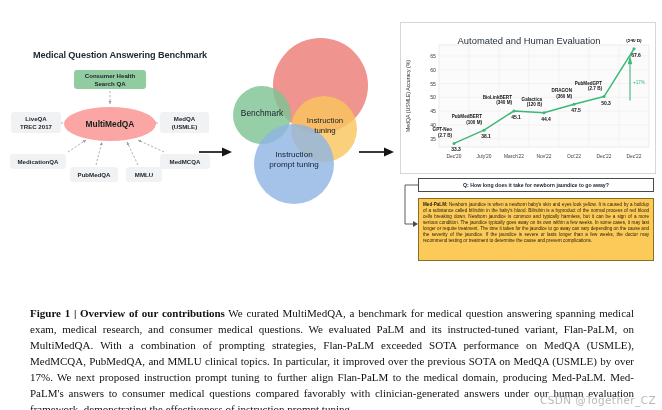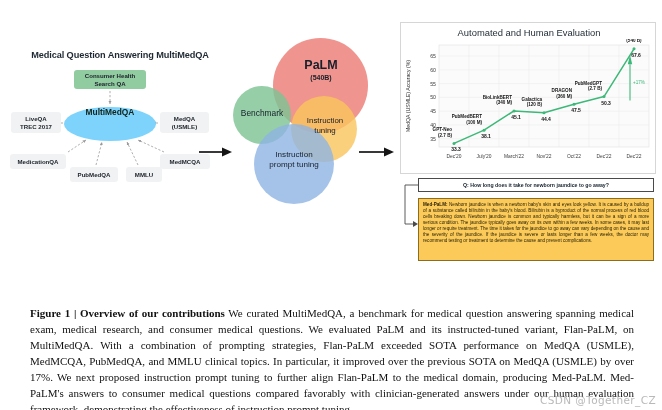--- a/index.html
+++ b/index.html
@@ -56,23 +56,23 @@
     box-sizing: border-box;
   }
   #node-chs {
     left: 66px; top: 22px; width: 72px; height: 19px;
     background: #91cba0;
   }
   #node-multimedqa {
     position: absolute;
     left: 56px; top: 59px;
     width: 92px; height: 34px;
-    background: #7dd3fc;
+    background: #fca5a5;
     border-radius: 50%;
-    display: flex; align-items: flex-start; justify-content: center;
+    display: flex; align-items: center; justify-content: center;
     font-size: 8.4px; font-weight: bold; color: #10231a;
   }
   #node-liveqa   { left: 3px;   top: 64px;  width: 50px; height: 21px; }
   #node-medqa    { left: 152px; top: 64px;  width: 49px; height: 21px; }
   #node-medicationqa { left: 2px; top: 106px; width: 56px; height: 15px; }
   #node-pubmedqa { left: 62px;  top: 119px; width: 48px; height: 15px; }
   #node-mmlu     { left: 118px; top: 119px; width: 36px; height: 15px; }
   #node-medmcqa  { left: 152px; top: 106px; width: 50px; height: 15px; }
 
   #benchmark-edges { position: absolute; left: 0; top: 0; width: 212px; height: 160px; }
@@ -139,21 +139,21 @@
   #chart-card {
     position: absolute;
     left: 0; top: 0;
     width: 256px; height: 152px;
     border: 1px solid #d6d6d6;
     background: #ffffff;
     box-sizing: border-box;
   }
   #chart-title {
     position: absolute;
-    left: 0; top: 4px;
+    left: 0; top: 12px;
     width: 256px;
     text-align: center;
     font-size: 9.4px;
     color: #1f2933;
   }
   #chart-svg { position: absolute; left: 0; top: 16px; }
 
   #qa-wrap { position: absolute; left: 0; top: 154px; width: 256px; height: 116px; }
   #q-box {
     position: absolute;
@@ -212,21 +212,21 @@
     letter-spacing: 0.4px;
     margin-left: 28px;
   }
 </style>
 </head>
 <body>
 
 <div id="figure">
 
   <div id="panel-benchmark">
-    <div id="benchmark-title">Medical Question Answering MultiMedQA</div>
+    <div id="benchmark-title">Medical Question Answering Benchmark</div>
 
     <svg id="benchmark-edges" viewBox="0 0 212 160">
       <defs>
         <marker id="ah" markerWidth="5" markerHeight="5" refX="4" refY="2" orient="auto">
           <path d="M0,0 L4,2 L0,4 z" fill="#9a9a9a"></path>
         </marker>
       </defs>
       <g stroke="#9a9a9a" stroke-width="0.8" stroke-dasharray="2.2,1.8" fill="none" marker-end="url(#ah)">
         <line x1="102" y1="43" x2="102" y2="56"></line>
         <line x1="55" y1="75" x2="50" y2="75"></line>
@@ -268,24 +268,20 @@
     <line x1="1" y1="8" x2="25" y2="8" stroke="#151515" stroke-width="1.7"></line>
     <path d="M24,3.5 L34,8 L24,12.5 z" fill="#151515"></path>
   </svg>
 
   <div id="panel-venn">
     <div class="venn-circle" id="venn-palm"></div>
     <div class="venn-circle" id="venn-prompting"></div>
     <div class="venn-circle" id="venn-instr-tuning"></div>
     <div class="venn-circle" id="venn-ipt"></div>
 
-    <div class="venn-label" id="label-palm">
-      <span>PaLM</span>
-      <span class="sub">(540B)</span>
-    </div>
     <div class="venn-label" id="label-prompting">Benchmark</div>
     <div class="venn-label" id="label-instr-tuning">Instruction<br>tuning</div>
     <div class="venn-label" id="label-ipt">Instruction<br>prompt tuning</div>
   </div>
 
   <svg class="panel-arrow" style="left:358px; top:144px;" width="38" height="16" viewBox="0 0 38 16">
     <line x1="1" y1="8" x2="27" y2="8" stroke="#151515" stroke-width="1.7"></line>
     <path d="M26,3.5 L36,8 L26,12.5 z" fill="#151515"></path>
   </svg>
 

